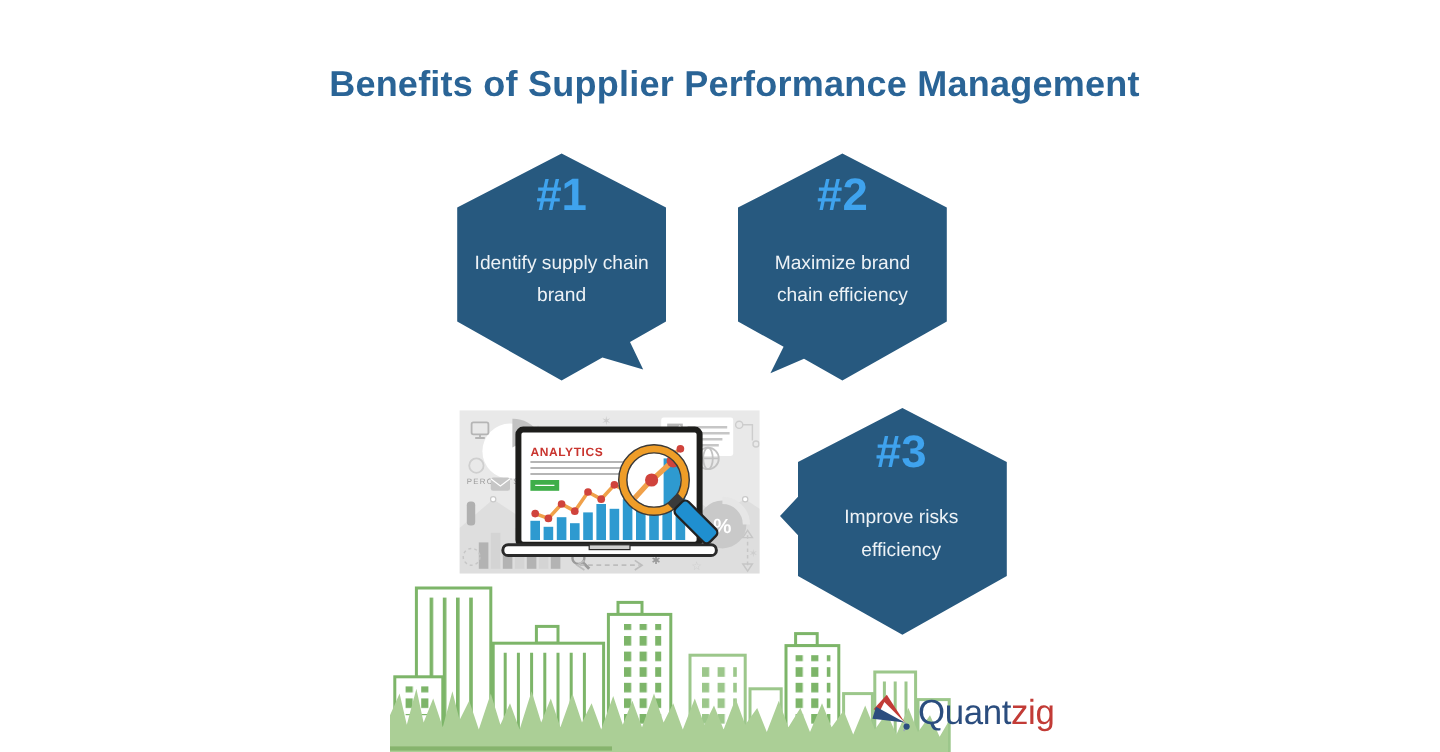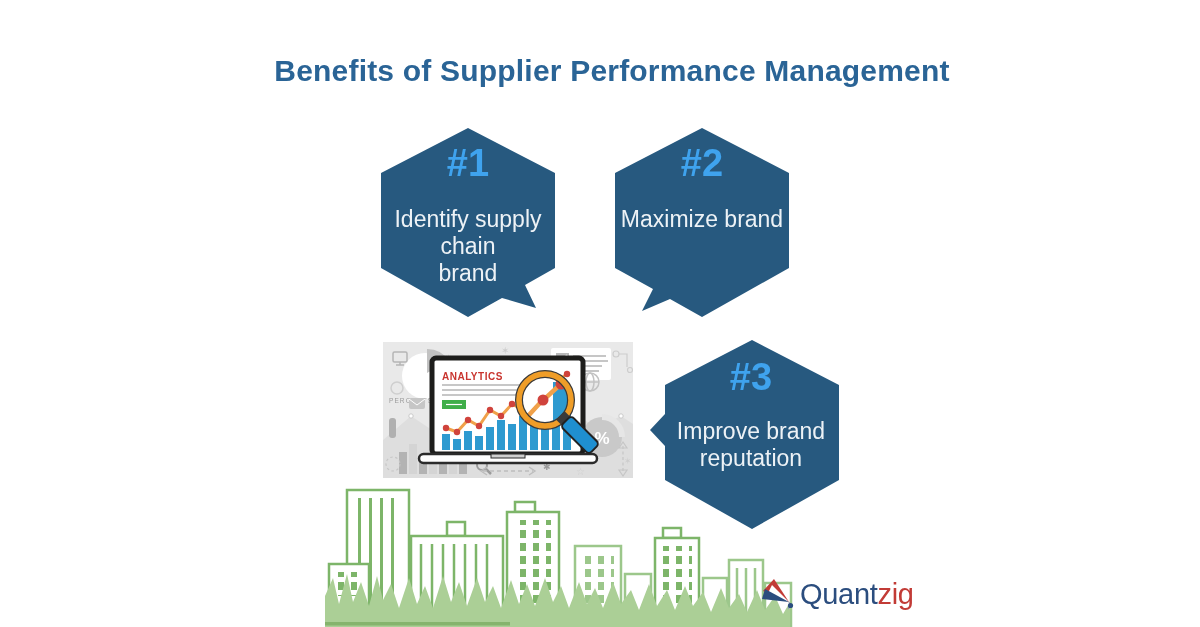--- a/index.html
+++ b/index.html
@@ -6,28 +6,28 @@
   .canvas{position:relative;width:1200px;height:627px;background:#ffffff;overflow:hidden;
           font-family:"Liberation Sans",sans-serif;}
   .title{position:absolute;top:54px;left:12px;width:1200px;text-align:center;
          font-size:30px;font-weight:bold;letter-spacing:.2px;
          color:var(--title-blue,#2a6496);}
   .hex{position:absolute;}
   .hex svg{display:block;}
   .hex .num{position:absolute;top:16px;left:0;width:100%;text-align:center;
             font-size:38px;font-weight:bold;color:var(--number-blue,#3fa3ee);}
   .hex .lines{position:absolute;top:80px;left:0;width:100%;text-align:center;
-              font-size:23px;line-height:27px;color:#edf2f6;font-weight:400;}
+              font-size:16px;line-height:27px;color:#edf2f6;font-weight:400;}
   .hex3 .num{top:18px;left:12px;width:178px;}
   .hex3 .lines{top:80px;left:12px;width:178px;}
   .hexshape{fill:var(--hexagon-blue,#27597f);}
   .illus{position:absolute;left:383px;top:342px;width:250px;height:136px;
          background:var(--illus-bg,#e9e9e9);}
   .skyline{position:absolute;left:325px;top:478px;}
-  .logo{position:absolute;left:726px;top:576px;display:flex;align-items:center;gap:3px;margin-left:35px;}
+  .logo{position:absolute;left:726px;top:576px;display:flex;align-items:center;gap:3px;}
   .logo .word{font-size:29px;letter-spacing:-.3px;}
   .logo .p1{color:var(--logo-navy,#2b4d7e);}
   .logo .p2{color:var(--logo-red,#c23b36);}
   .gtxt{fill:#9a9a9a;font-size:6.5px;letter-spacing:1.1px;font-family:"Liberation Sans",sans-serif;}
   .bar{fill:var(--bar-blue,#2e9ad0);}
 </style>
 </head>
 <body>
 
 <div class="canvas">
@@ -45,31 +45,32 @@
     </div>
   </div>
 
   <div class="hex" style="left:612px;top:126px;width:180px;height:196px;">
     <svg width="180" height="196" viewBox="0 0 180 196">
       <polygon class="hexshape" points="90,2 177,47 177,142 90,191 58,173 30,185 41,163 3,142 3,47"></polygon>
     </svg>
     <div class="num">#2</div>
     <div class="lines">
       <div>Maximize brand</div>
+      <div>chain efficiency</div>
     </div>
   </div>
 
   <div class="hex hex3" style="left:650px;top:338px;width:190px;height:196px;">
     <svg width="190" height="196" viewBox="0 0 190 196">
       <polygon class="hexshape" points="102,2 189,47 189,142 102,191 15,142 15,108 0,92 15,76 15,47"></polygon>
     </svg>
     <div class="num">#3</div>
     <div class="lines">
-      <div>Improve brand</div>
-      <div>reputation</div>
+      <div>Improve risks</div>
+      <div>efficiency</div>
     </div>
   </div>
 
   <div class="illus">
     <svg width="250" height="136" viewBox="0 0 250 136">
 
       <polygon points="0,98 28,74 52,90 78,66 106,86 132,74 158,90 186,68 214,86 238,74 250,82 250,136 0,136" fill="#dedede"></polygon>
       <g stroke="#c9c9c9" stroke-width="1" fill="#ffffff">
         <circle cx="28" cy="74" r="2.2"></circle>
           <circle cx="78" cy="66" r="2.2"></circle>

